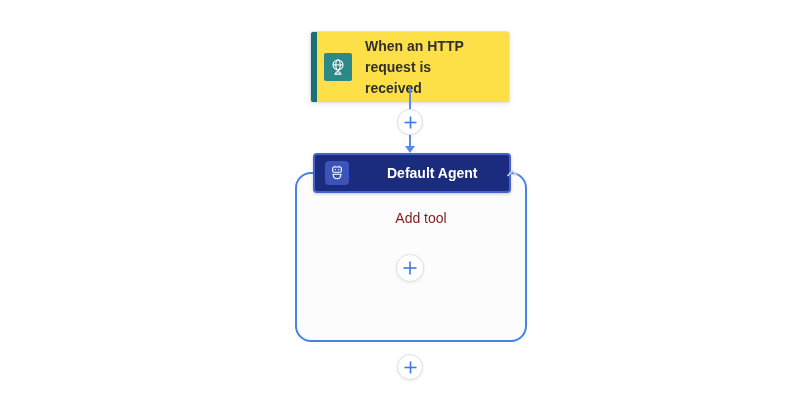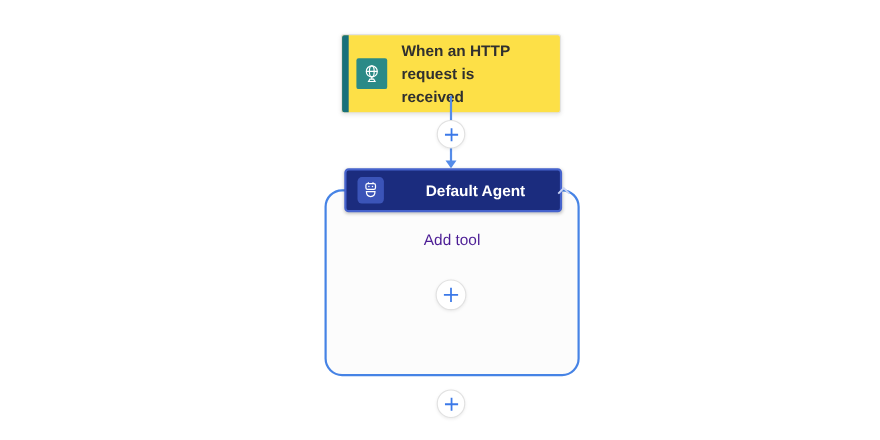--- a/index.html
+++ b/index.html
@@ -72,22 +72,22 @@
   }
   .agent-title{
     margin-left:12px;color:#ffffff;font-size:14px;font-weight:700;flex:1 1 auto;
     white-space:nowrap;
   }
   .collapse-btn{
     width:18px;height:18px;display:flex;align-items:center;justify-content:center;
     cursor:pointer;flex:0 0 auto;
   }
   .add-tool-label{
-    position:absolute;left:295px;top:210px;width:232px;text-align:center;
-    font-size:14px;color:#4c1d95;
+    position:absolute;left:305px;top:210px;width:232px;text-align:center;
+    font-size:14px;color:#7f1d1d;
   }
 </style>
 </head>
 <body>
 
 <div class="canvas">
 
   <div class="trigger-card">
     <span class="trigger-accent"></span>
     <span class="trigger-icon">

